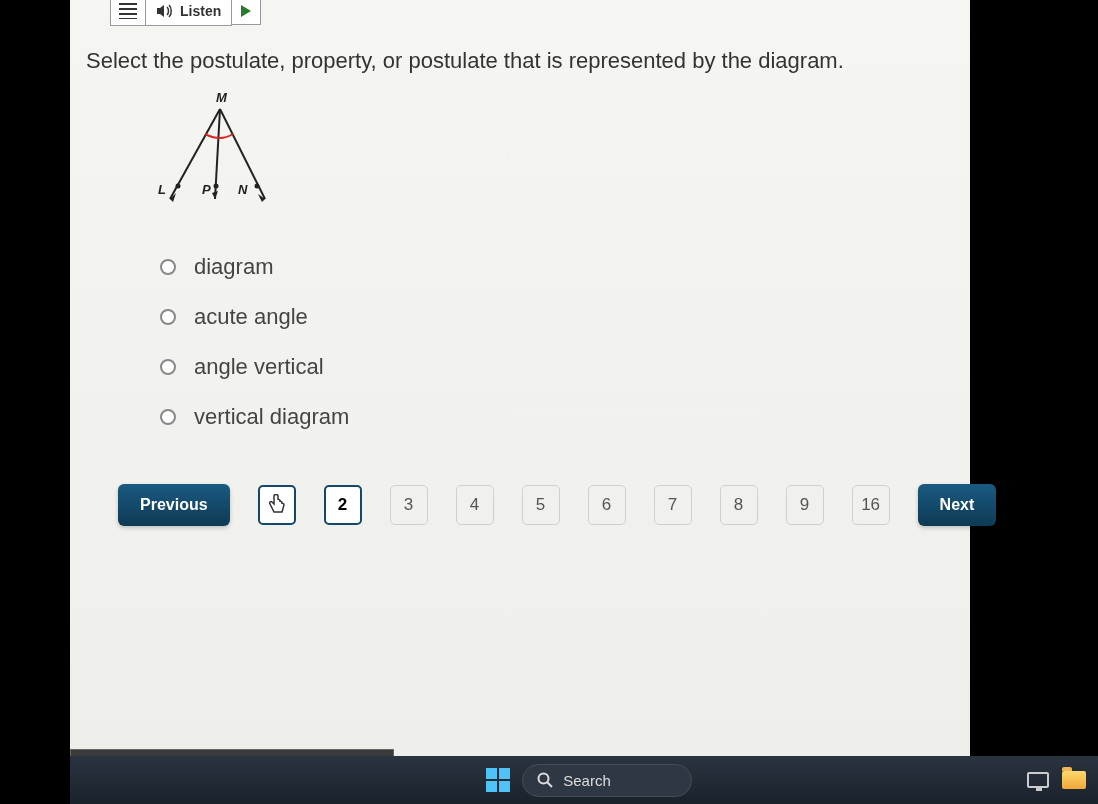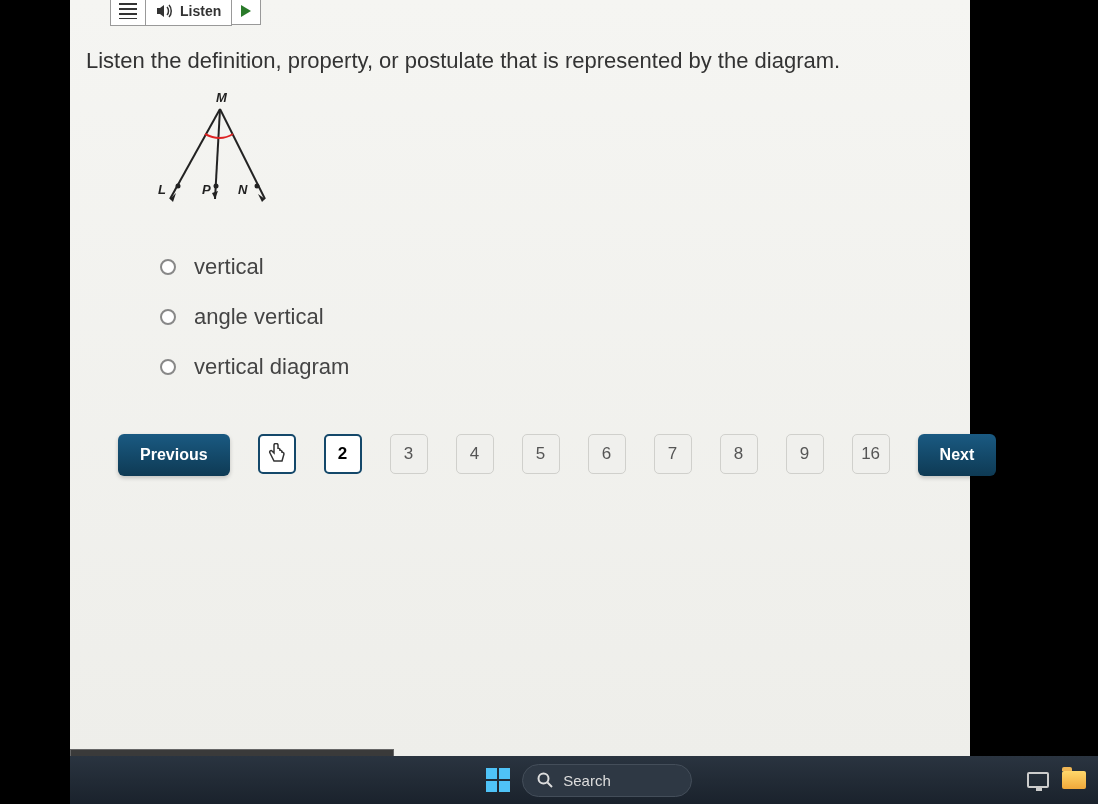--- a/index.html
+++ b/index.html
@@ -77,21 +77,21 @@
       border: 2px solid #888;
       border-radius: 50%;
       background: #fff;
     }
     .option-label {
       font-size: 22px;
       color: #444;
     }
     .pager {
       display: flex;
-      align-items: flex-start;
+      align-items: center;
       gap: 28px;
       margin: 54px 0 0 48px;
     }
     .nav-btn {
       background: #12486b;
       background: linear-gradient(180deg, #1a5a82, #0e3a54);
       color: #fff;
       font-weight: bold;
       font-size: 16px;
       border: none;
@@ -197,21 +197,21 @@
       </svg>
       <span>Listen</span>
     </button>
     <button class="tool-btn icon-only">
       <svg width="12" height="14" viewBox="0 0 12 14">
         <path d="M1 1l10 6-10 6z" fill="#2a7a2a"></path>
       </svg>
     </button>
   </div>
 
-  <div class="question">Listen the definition, property, or postulate that is represented by the diagram.</div>
+  <div class="question">Select the postulate, property, or postulate that is represented by the diagram.</div>
 
   <div class="diagram">
     <svg viewBox="0 0 140 120">
       <line x1="70" y1="15" x2="20" y2="105" stroke="#222" stroke-width="2"></line>
       <line x1="70" y1="15" x2="65" y2="105" stroke="#222" stroke-width="2"></line>
       <line x1="70" y1="15" x2="115" y2="105" stroke="#222" stroke-width="2"></line>
       <path d="M 55 40 Q 70 48 83 40" stroke="#d22" stroke-width="2" fill="none"></path>
 
       <polygon points="20,105 26,99 23,108" fill="#222"></polygon>
       <polygon points="65,105 68,97 62,99" fill="#222"></polygon>
@@ -223,21 +223,25 @@
     </svg>
     <span class="dlabel" style="left:66px;top:-4px;">M</span>
     <span class="dlabel" style="left:8px;top:88px;">L</span>
     <span class="dlabel" style="left:52px;top:88px;">P</span>
     <span class="dlabel" style="left:88px;top:88px;">N</span>
   </div>
 
   <div class="options">
     <div class="option">
       <span class="radio"></span>
-      <span class="option-label">vertical</span>
+      <span class="option-label">diagram</span>
+    </div>
+    <div class="option">
+      <span class="radio"></span>
+      <span class="option-label">acute angle</span>
     </div>
     <div class="option">
       <span class="radio"></span>
       <span class="option-label">angle vertical</span>
     </div>
     <div class="option">
       <span class="radio"></span>
       <span class="option-label">vertical diagram</span>
     </div>
   </div>

